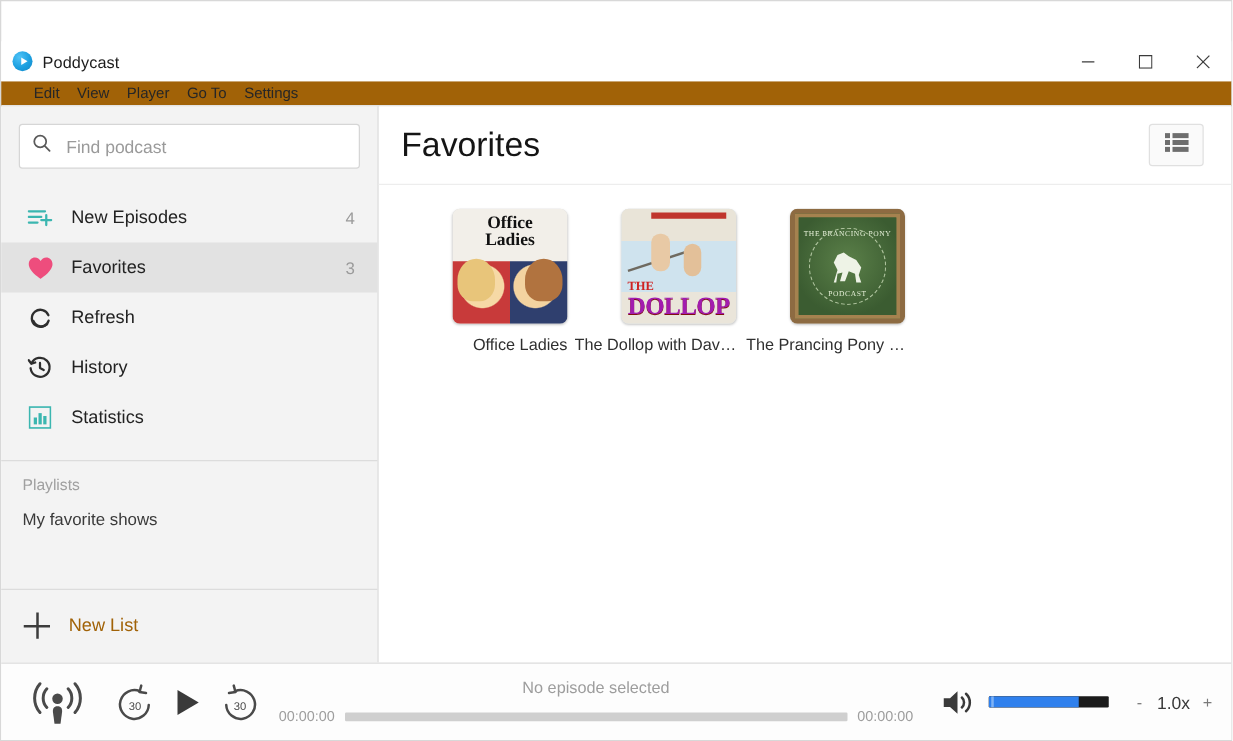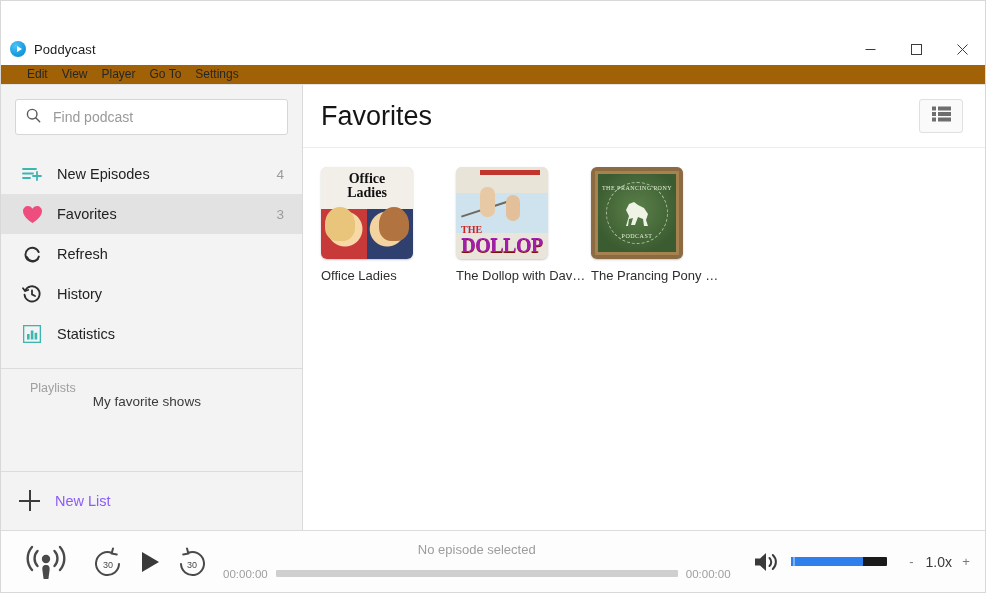--- a/index.html
+++ b/index.html
@@ -134,23 +134,22 @@
     color: #9b9b9b;
   }
 
   .sidebar-sep {
     height: 1px; background: #dcdcdc;
     margin-top: 14px;
   }
   .playlists-area {
     flex: 1;
     min-height: 0;
-    display: flex; flex-direction: row;
+    display: flex; flex-direction: column;
     padding-top: 12px;
-    padding-left: 12px;
   }
   .playlists-title {
     font-size: 12.5px; color: #a0a0a0;
     padding: 0 0 0 17px;
   }
   .playlist-item {
     font-size: 13.5px; color: #3a3a3a;
     padding: 13px 0 0 17px;
   }
   .newlist-bar {
@@ -161,21 +160,21 @@
   }
   .plus-icon {
     width: 22px; height: 22px;
     position: relative; margin-right: 14px;
   }
   .plus-icon:before, .plus-icon:after {
     content: ""; position: absolute; background: #3c3c3c;
   }
   .plus-icon:before { left: 0; top: 9.5px; width: 21px; height: 2.5px; }
   .plus-icon:after  { top: 0; left: 9.5px; height: 21px; width: 2.5px; }
-  .newlist-label { font-size: 14.5px; color: #8b5cf6; }
+  .newlist-label { font-size: 14.5px; color: #a16207; }
 
   
   .main {
     flex: 1;
     background: #ffffff;
     display: flex; flex-direction: column;
     min-width: 0;
   }
   .main-header {
     height: 62px; min-height: 62px;
@@ -199,21 +198,21 @@
     flex: 1;
     padding: 19px 0 0 18px;
     display: flex;
     align-items: flex-start;
     flex-wrap: wrap;
     gap: 0px;
     overflow: hidden;
   }
   .tile {
     width: 133px;
-    display: flex; flex-direction: column; align-items: flex-start;
+    display: flex; flex-direction: column; align-items: flex-end;
     margin-right: 2px;
   }
   .tile-art {
     width: 92px; height: 92px;
     border-radius: 6px;
     overflow: hidden;
     position: relative;
     box-shadow: 0 1px 2px rgba(0,0,0,0.22);
     background: #ddd;
   }

